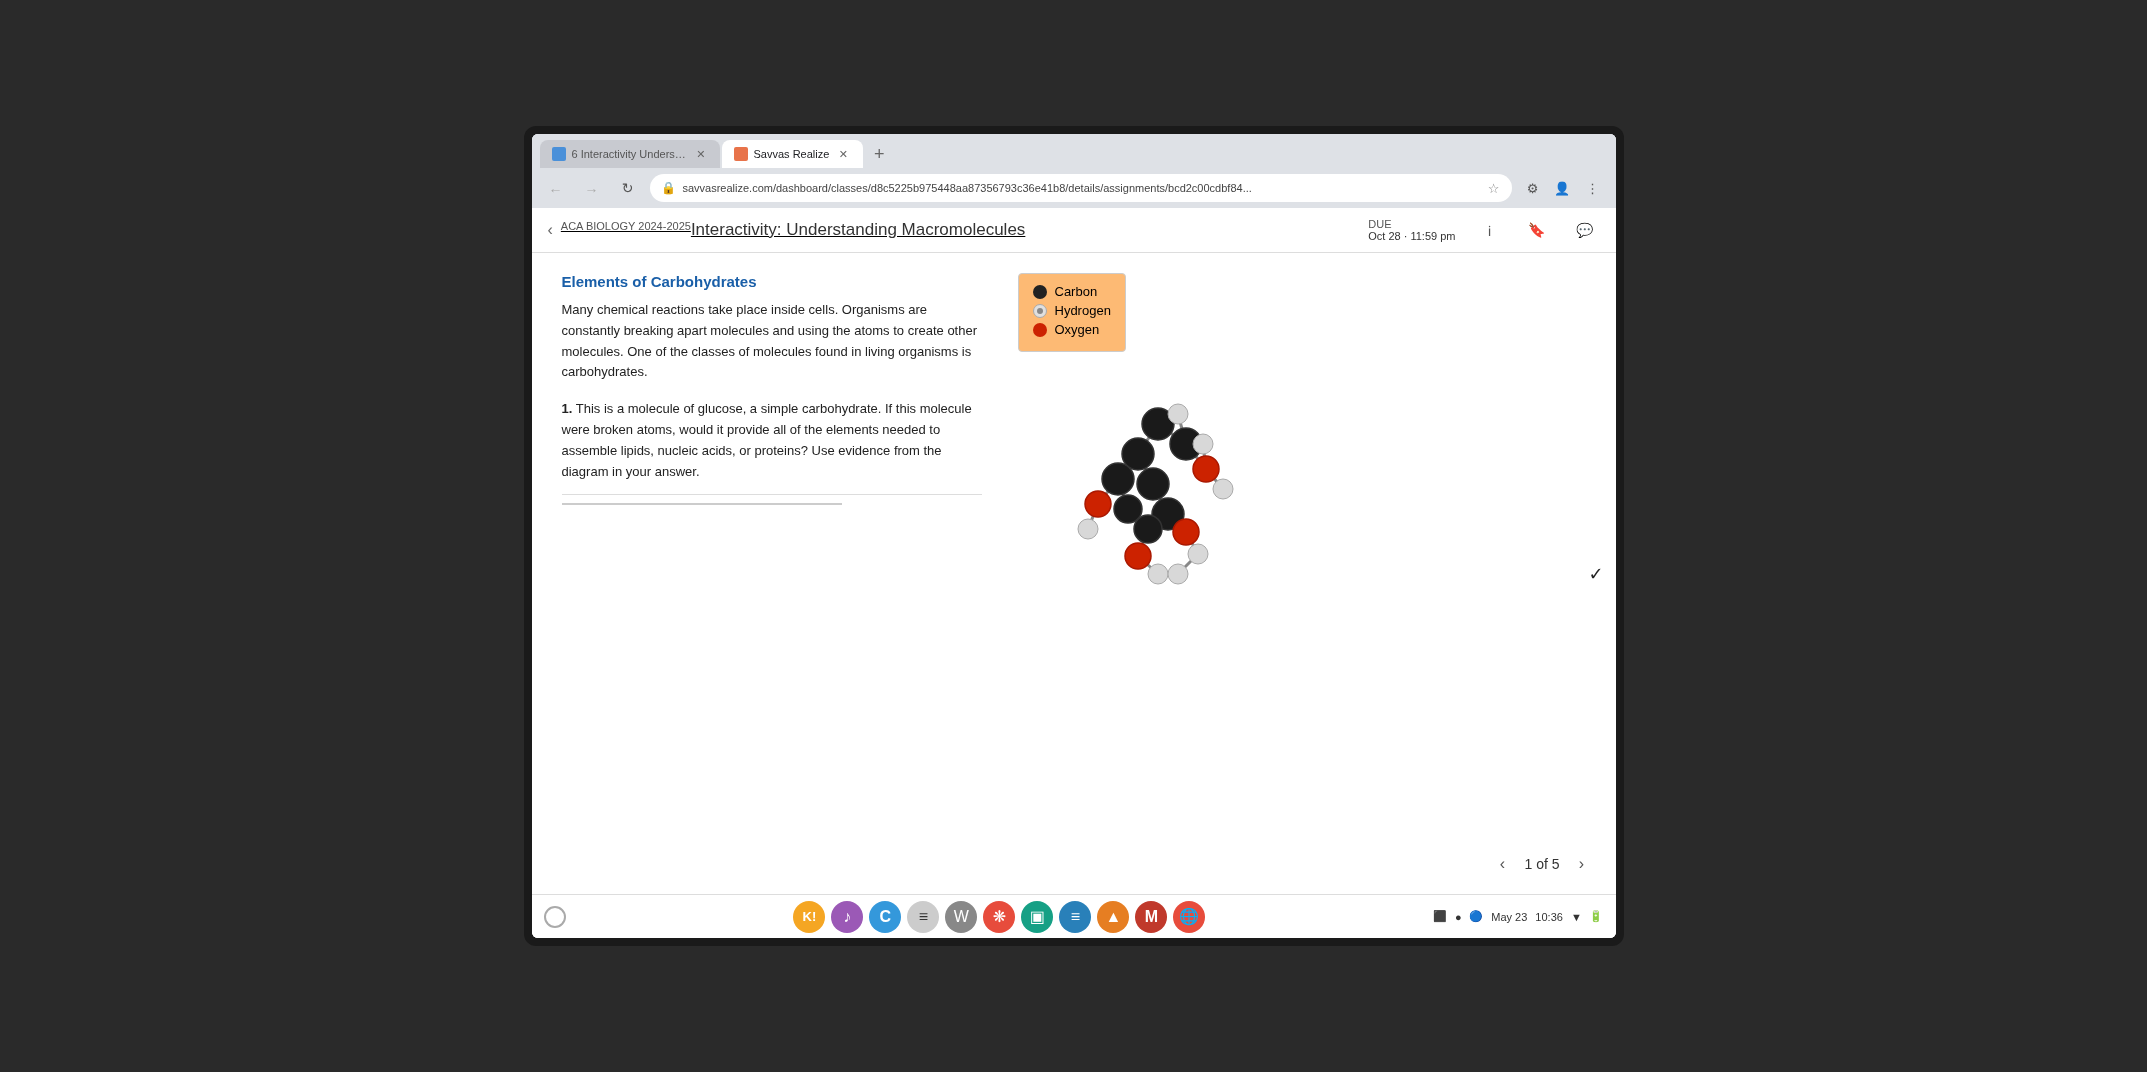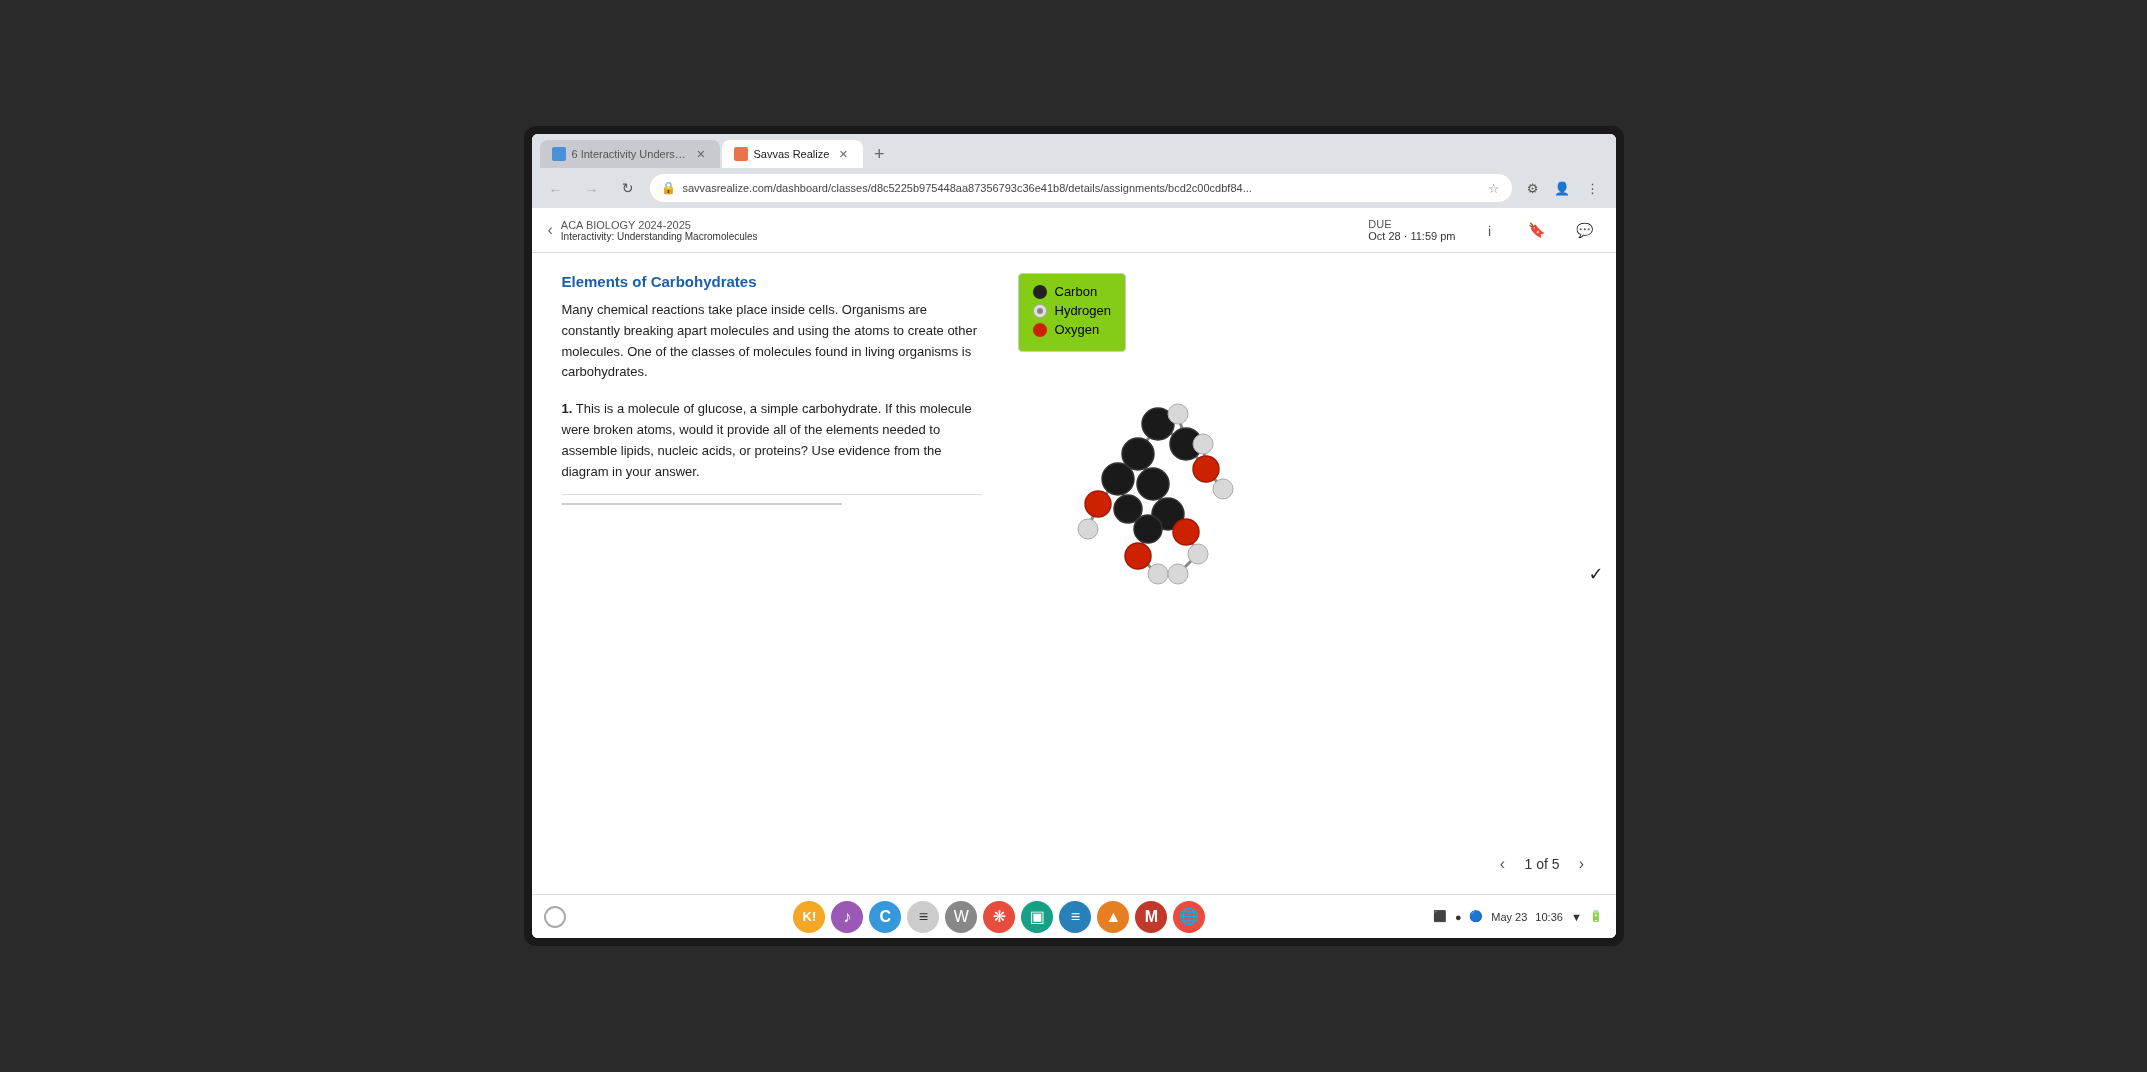--- a/index.html
+++ b/index.html
@@ -201,28 +201,29 @@
       font-size: 16px;
       cursor: pointer;
     }
 
     .breadcrumb-text {
       font-size: 11px;
       color: #555;
     }
 
     .breadcrumb-title {
-      font-size: 10px;
+      font-size: 17px;
       color: #333;
       font-weight: normal;
     }
 
     .breadcrumb-stack {
       display: flex;
-      flex-direction: column;
+      flex-direction: row;
+      text-decoration: underline;
     }
 
     .due-section {
       display: flex;
       align-items: center;
       gap: 20px;
     }
 
     .due-label {
       font-size: 11px;
@@ -299,21 +300,21 @@
       display: flex;
       flex-direction: column;
       align-items: center;
       gap: 12px;
       flex-shrink: 0;
       width: 320px;
     }
 
     
     .legend-box {
-      background: #84cc16;
+      background: #fdba74;
       border: 1px solid #ccc;
       padding: 10px 14px;
       border-radius: 4px;
       align-self: flex-start;
       margin-left: 20px;
     }
 
     .legend-item {
       display: flex;
       align-items: center;

